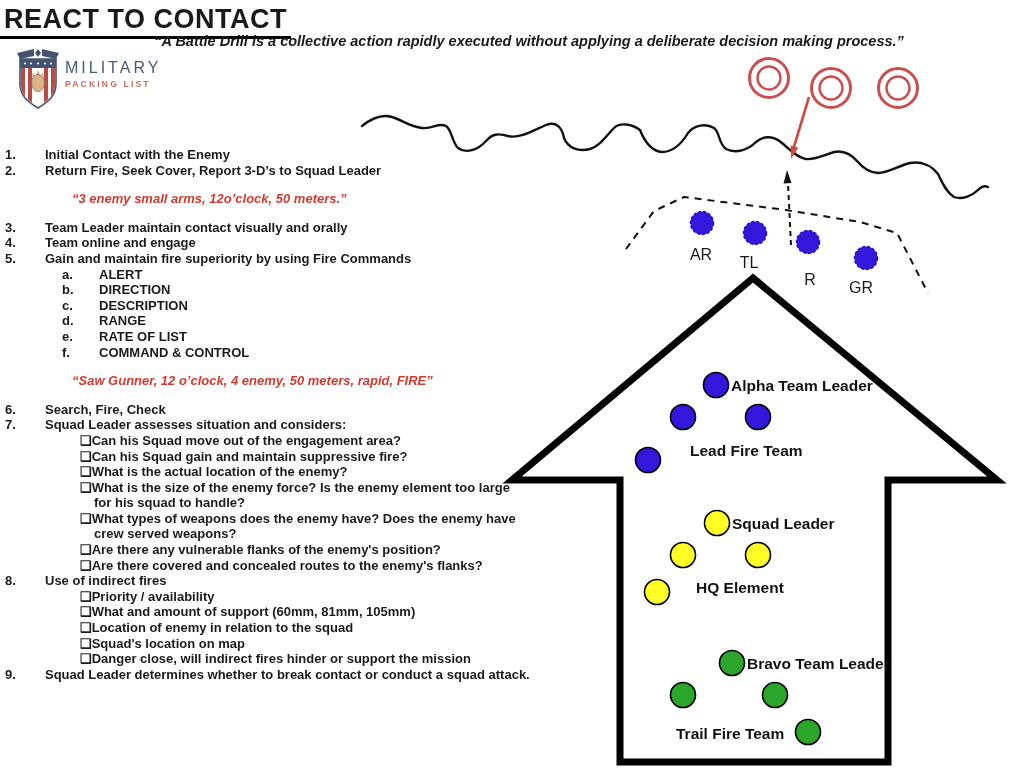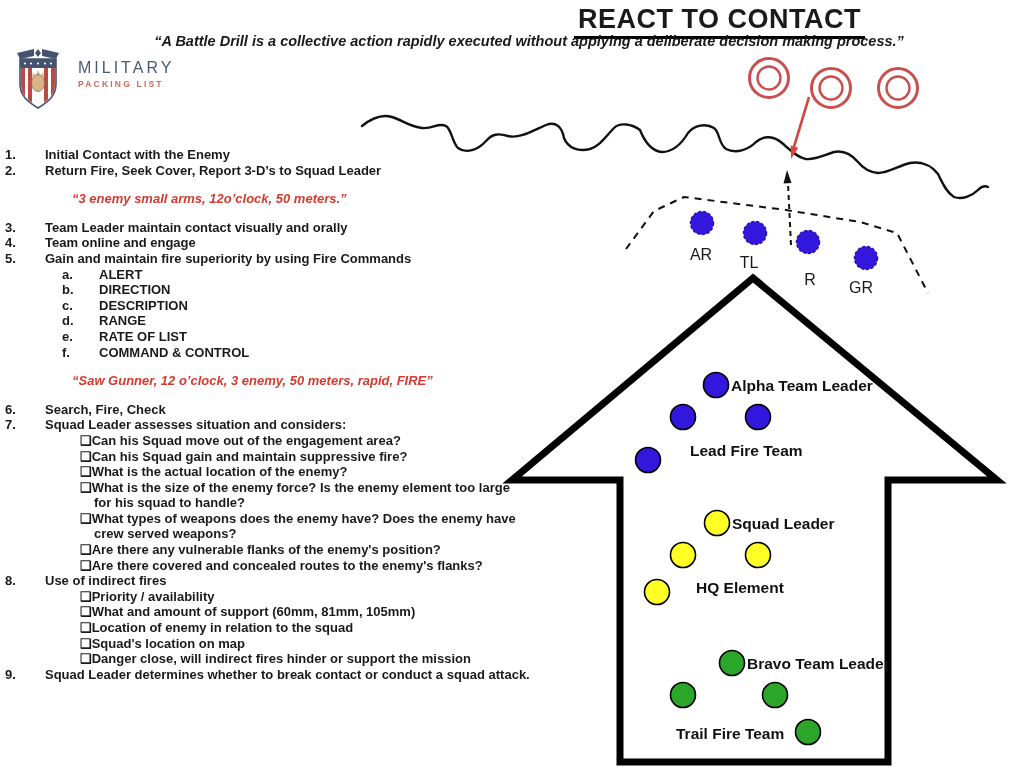--- a/index.html
+++ b/index.html
@@ -2,31 +2,31 @@
 <html><head>
 <meta charset="utf-8">
 <style>
   * { margin:0; padding:0; box-sizing:border-box; }
   html,body { background:#ffffff; }
   #page {
     position:relative; width:1024px; height:768px; background:#ffffff;
     font-family:"Liberation Sans", sans-serif; color:#1a1a1a; overflow:hidden;
   }
   
-  #title-wrap { position:absolute; top:4px; left:0; width:865px; text-align:right; }
+  #title-wrap { position:absolute; top:4px; left:0; width:865px; text-align:left; }
   #title {
     display:inline-block; font-size:27px; font-weight:bold; letter-spacing:0.5px;
     border-bottom:3px solid #000; padding:0 4px 1px 4px;
   }
   #subtitle {
     position:absolute; top:33px; left:17px; width:1024px; text-align:center;
     font-size:14.5px; font-weight:bold; font-style:italic;
   }
   
-  #logo { position:absolute; left:15px; top:48px; display:flex; gap:17px; align-items:flex-start; }
+  #logo { position:absolute; left:15px; top:48px; display:flex; gap:4px; align-items:flex-start; }
   #logo-text { margin-top:11px; }
   #logo-line1 { font-size:16px; letter-spacing:3px; color:#4a5878; }
   #logo-line2 { font-size:8.5px; letter-spacing:2.2px; color:#c96a5e; font-weight:bold; margin-top:2px; }
   
   #list { position:absolute; left:5px; top:147px; width:580px; font-size:13px; font-weight:bold; line-height:15.6px; }
   .step { display:flex; }
   .step .num { width:40px; flex:none; }
   .step .txt { white-space:nowrap; }
   .sub { display:flex; margin-left:57px; }
   .sub .letter { width:37px; flex:none; }
@@ -126,21 +126,21 @@
       </div>
     <div class="sub">
         <span class="letter">e.</span>
         <span>RATE OF LIST</span>
       </div>
     <div class="sub">
         <span class="letter">f.</span>
         <span>COMMAND &amp; CONTROL</span>
       </div>
 
-    <div class="quote">“Saw Gunner, 12 o’clock, 3 enemy, 50 meters, rapid, FIRE”</div>
+    <div class="quote">“Saw Gunner, 12 o’clock, 4 enemy, 50 meters, rapid, FIRE”</div>
 
     <div class="step">
         <span class="num">6.</span>
         <span class="txt">Search, Fire, Check</span>
       </div>
     <div class="step">
         <span class="num">7.</span>
         <span class="txt">Squad Leader assesses situation and considers:</span>
       </div>
 

